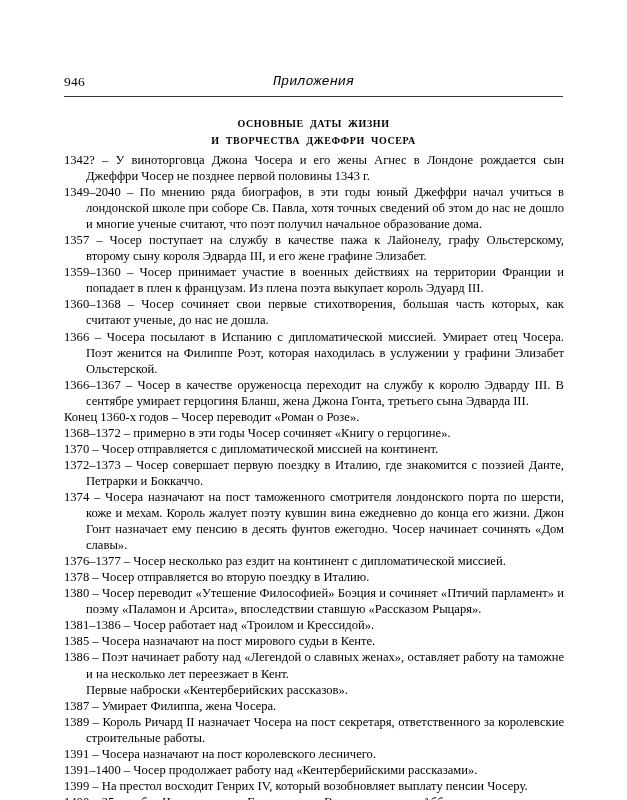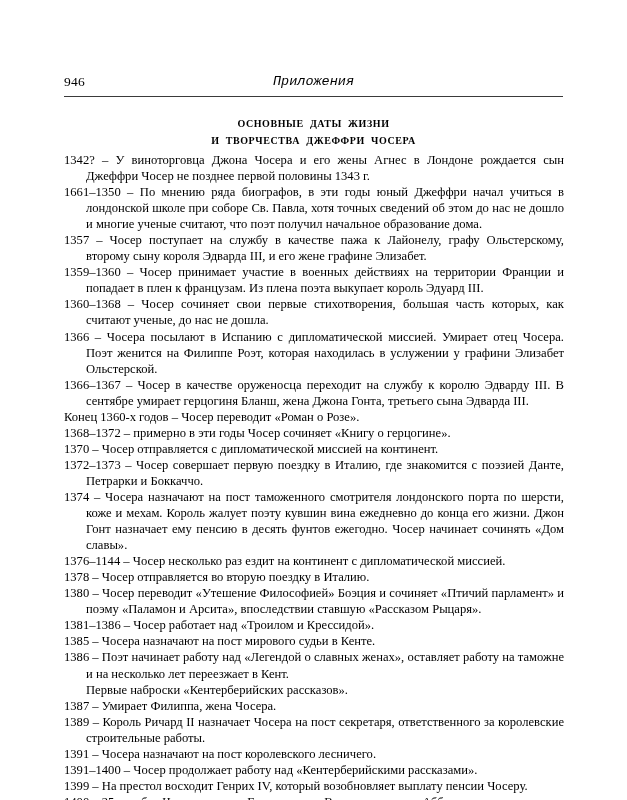--- a/index.html
+++ b/index.html
@@ -111,32 +111,32 @@
 
   <div class="head-rule"></div>
 
   <h1 class="section-title">
     <span class="tline">ОСНОВНЫЕ ДАТЫ ЖИЗНИ</span>
     <span class="tline">И ТВОРЧЕСТВА ДЖЕФФРИ ЧОСЕРА</span>
   </h1>
 
   <div class="chronology" id="chronology-list">
       <p class="entry"><span>1342? – У виноторговца Джона Чосера и его жены Агнес в Лондоне рождается сын Джеффри Чосер не позднее первой половины 1343 г.</span></p>
-      <p class="entry"><span>1661–1350 – По мнению ряда биографов, в эти годы юный Джеффри начал учиться в лондонской школе при соборе Св. Павла, хотя точных сведений об этом до нас не дошло и многие ученые считают, что поэт получил начальное образование дома.</span></p>
+      <p class="entry"><span>1349–2040 – По мнению ряда биографов, в эти годы юный Джеффри начал учиться в лондонской школе при соборе Св. Павла, хотя точных сведений об этом до нас не дошло и многие ученые считают, что поэт получил начальное образование дома.</span></p>
       <p class="entry"><span>1357 – Чосер поступает на службу в качестве пажа к Лайонелу, графу Ольстерскому, второму сыну короля Эдварда III, и его жене графине Элизабет.</span></p>
       <p class="entry"><span>1359–1360 – Чосер принимает участие в военных действиях на территории Франции и попадает в плен к французам. Из плена поэта выкупает король Эдуард III.</span></p>
       <p class="entry"><span>1360–1368 – Чосер сочиняет свои первые стихотворения, большая часть которых, как считают ученые, до нас не дошла.</span></p>
       <p class="entry"><span>1366 – Чосера посылают в Испанию с дипломатической миссией. Умирает отец Чосера. Поэт женится на Филиппе Роэт, которая находилась в услужении у графини Элизабет Ольстерской.</span></p>
       <p class="entry"><span>1366–1367 – Чосер в качестве оруженосца переходит на службу к королю Эдварду III. В сентябре умирает герцогиня Бланш, жена Джона Гонта, третьего сына Эдварда III.</span></p>
       <p class="entry"><span>Конец 1360-х годов – Чосер переводит «Роман о Розе».</span></p>
       <p class="entry"><span>1368–1372 – примерно в эти годы Чосер сочиняет «Книгу о герцогине».</span></p>
       <p class="entry"><span>1370 – Чосер отправляется с дипломатической миссией на континент.</span></p>
       <p class="entry"><span>1372–1373 – Чосер совершает первую поездку в Италию, где знакомится с поэзией Данте, Петрарки и Боккаччо.</span></p>
       <p class="entry"><span>1374 – Чосера назначают на пост таможенного смотрителя лондонского порта по шерсти, коже и мехам. Король жалует поэту кувшин вина ежедневно до конца его жизни. Джон Гонт назначает ему пенсию в десять фунтов ежегодно. Чосер начинает сочинять «Дом славы».</span></p>
-      <p class="entry"><span>1376–1144 – Чосер несколько раз ездит на континент с дипломатической миссией.</span></p>
+      <p class="entry"><span>1376–1377 – Чосер несколько раз ездит на континент с дипломатической миссией.</span></p>
       <p class="entry"><span>1378 – Чосер отправляется во вторую поездку в Италию.</span></p>
       <p class="entry"><span>1380 – Чосер переводит «Утешение Философией» Боэция и сочиняет «Птичий парламент» и поэму «Паламон и Арсита», впоследствии ставшую «Рассказом Рыцаря».</span></p>
       <p class="entry"><span>1381–1386 – Чосер работает над «Троилом и Крессидой».</span></p>
       <p class="entry"><span>1385 – Чосера назначают на пост мирового судьи в Кенте.</span></p>
       <p class="entry"><span>1386 – Поэт начинает работу над «Легендой о славных женах», оставляет работу на таможне и на несколько лет переезжает в Кент.</span><span class="sub">Первые наброски «Кентерберийских рассказов».</span></p>
       <p class="entry"><span>1387 – Умирает Филиппа, жена Чосера.</span></p>
       <p class="entry"><span>1389 – Король Ричард II назначает Чосера на пост секретаря, ответственного за королевские строительные работы.</span></p>
       <p class="entry"><span>1391 – Чосера назначают на пост королевского лесничего.</span></p>
       <p class="entry"><span>1391–1400 – Чосер продолжает работу над «Кентерберийскими рассказами».</span></p>
       <p class="entry"><span>1399 – На престол восходит Генрих IV, который возобновляет выплату пенсии Чосеру.</span></p>

